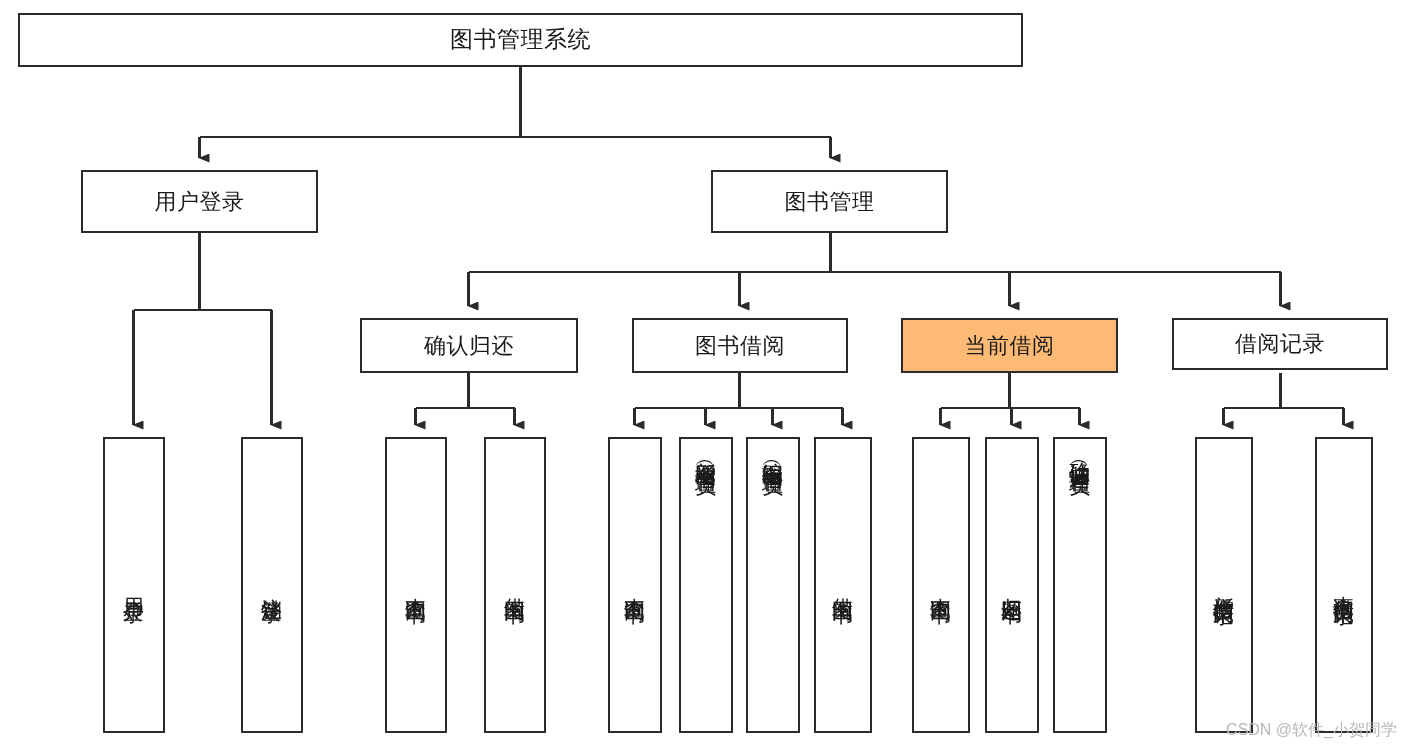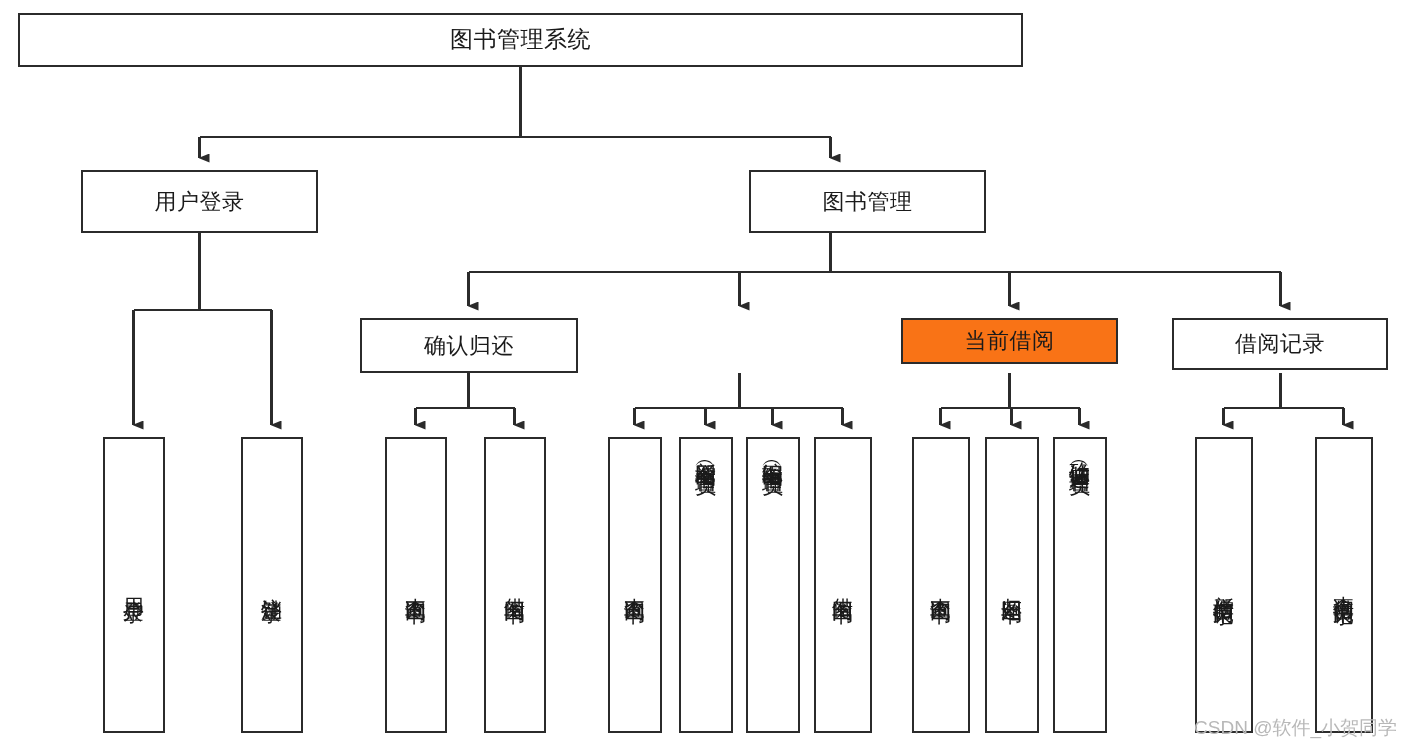--- a/index.html
+++ b/index.html
@@ -63,21 +63,21 @@
     margin: 0 auto;
   }
   .node-vertical.valign-mid {
     align-items: center;
     padding-top: 0;
   }
   #watermark {
     position: absolute;
     right: 8px;
     bottom: 6px;
-    font-size: 19px;
+    font-size: 16px;
     color: #b8b8b8;
     white-space: nowrap;
     pointer-events: none;
   }
 </style>
 </head>
 <body>
 
 <div id="diagram-root">
 
@@ -132,28 +132,31 @@
     </g>
   </svg>
 
   <div class="node-box node-horizontal node-root" style="left: 18px; top: 13px; width: 1005px; height: 54px; border-color: rgb(43, 43, 43); background: rgb(255, 255, 255); color: rgb(26, 26, 26);">
     <span class="node-label">图书管理系统</span>
   </div>
 
   <div class="node-box node-horizontal" style="left: 81px; top: 170px; width: 237px; height: 63px; border-color: rgb(43, 43, 43); background: rgb(255, 255, 255); color: rgb(26, 26, 26);">
     <span class="node-label">用户登录</span>
   </div>
-  <div class="node-box node-horizontal" style="left: 711px; top: 170px; width: 237px; height: 63px; border-color: rgb(43, 43, 43); background: rgb(255, 255, 255); color: rgb(26, 26, 26); margin-left: 38px;">
+  <div class="node-box node-horizontal" style="left: 711px; top: 170px; width: 237px; height: 63px; border-color: rgb(43, 43, 43); background: rgb(255, 255, 255); color: rgb(26, 26, 26);">
     <span class="node-label">图书管理</span>
   </div>
 
   <div class="node-box node-horizontal" style="left: 360px; top: 318px; width: 218px; height: 55px; border-color: rgb(43, 43, 43); background: rgb(255, 255, 255); color: rgb(26, 26, 26);">
     <span class="node-label">确认归还</span>
   </div>
-  <div class="node-box node-horizontal" style="left: 901px; top: 318px; width: 217px; height: 46px; border-color: rgb(43, 43, 43); background: #f97316; color: rgb(26, 26, 26);">
+  <div class="node-box node-horizontal" style="left: 632px; top: 318px; width: 216px; height: 55px; border-color: rgb(43, 43, 43); background: rgb(255, 255, 255); color: rgb(26, 26, 26);">
+    <span class="node-label">图书借阅</span>
+  </div>
+  <div class="node-box node-horizontal" style="left: 901px; top: 318px; width: 217px; height: 55px; border-color: rgb(43, 43, 43); background: #fdba74; color: rgb(26, 26, 26);">
     <span class="node-label">当前借阅</span>
   </div>
   <div class="node-box node-horizontal" style="left: 1172px; top: 318px; width: 216px; height: 52px; border-color: rgb(43, 43, 43); background: rgb(255, 255, 255); color: rgb(26, 26, 26);">
     <span class="node-label">借阅记录</span>
   </div>
 
   <div class="node-box node-vertical valign-mid" style="left: 103px; top: 437px; width: 62px; height: 296px; border-color: rgb(43, 43, 43); background: rgb(255, 255, 255); color: rgb(26, 26, 26);">
     <span class="node-label">用户登录</span>
   </div>
   <div class="node-box node-vertical valign-mid" style="left: 241px; top: 437px; width: 62px; height: 296px; border-color: rgb(43, 43, 43); background: rgb(255, 255, 255); color: rgb(26, 26, 26);">

